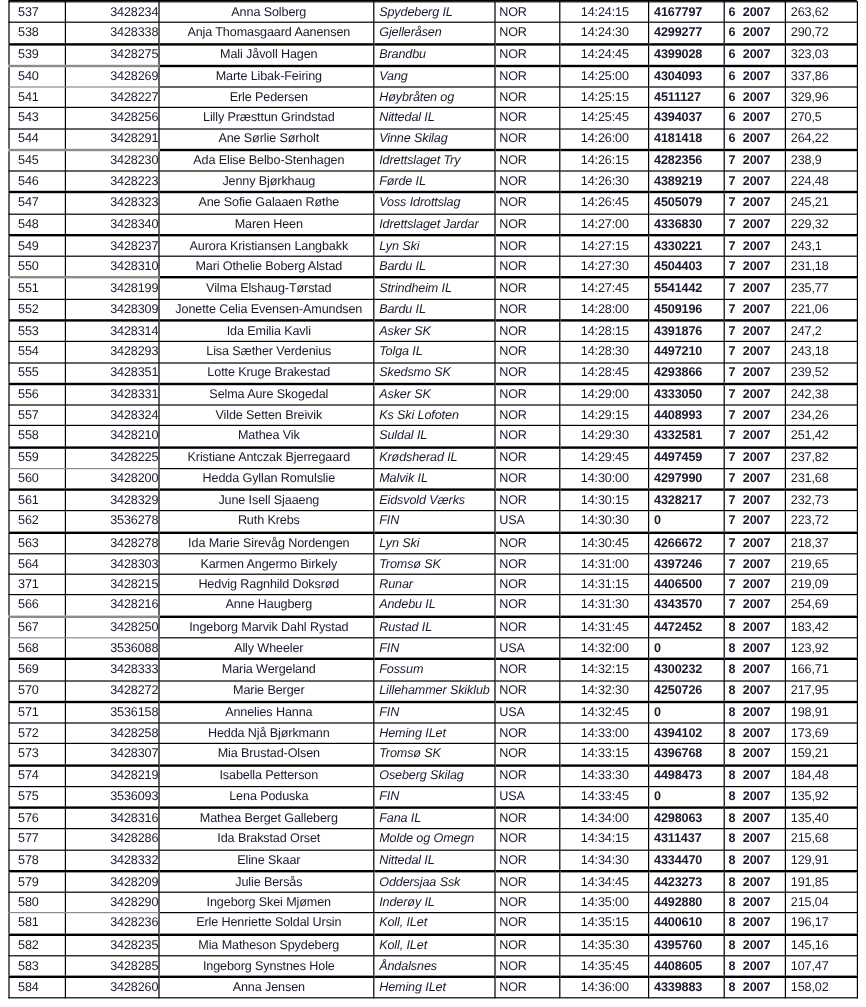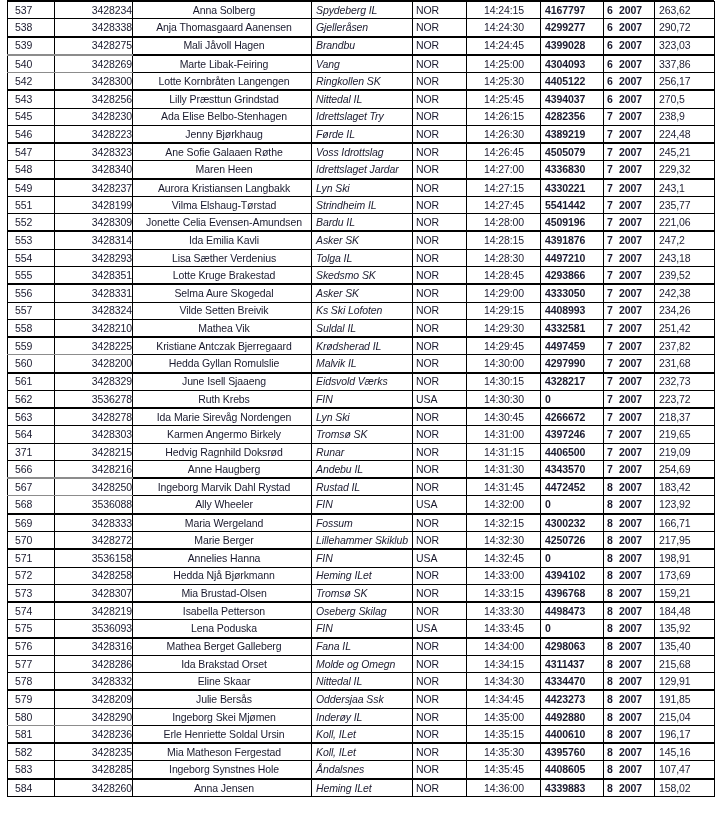--- a/index.html
+++ b/index.html
@@ -141,42 +141,53 @@
           <td class="rank">540</td>
           <td class="id">3428269</td>
           <td class="name">Marte  Libak-Feiring</td>
           <td class="club">Vang</td>
           <td class="nat">NOR</td>
           <td class="time">14:25:00</td>
           <td class="lic">4304093</td>
           <td class="grp"><span class="g-num">6</span><span class="g-year">2007</span></td>
           <td class="pts">337,86</td>
         </tr>
-        <tr class="sep-heavy">
-          <td class="rank">542</td>
-          <td class="id">3428300</td>
-          <td class="name">Lotte Kornbråten  Langengen</td>
-          <td class="club">Ringkollen SK</td>
-          <td class="nat">NOR</td>
-          <td class="time">14:25:30</td>
-          <td class="lic">4405122</td>
+        <tr>
+          <td class="rank">541</td>
+          <td class="id">3428227</td>
+          <td class="name">Erle  Pedersen</td>
+          <td class="club">Høybråten og</td>
+          <td class="nat">NOR</td>
+          <td class="time">14:25:15</td>
+          <td class="lic">4511127</td>
           <td class="grp"><span class="g-num">6</span><span class="g-year">2007</span></td>
-          <td class="pts">256,17</td>
+          <td class="pts">329,96</td>
         </tr>
         <tr>
           <td class="rank">543</td>
           <td class="id">3428256</td>
           <td class="name">Lilly Præsttun  Grindstad</td>
           <td class="club">Nittedal IL</td>
           <td class="nat">NOR</td>
           <td class="time">14:25:45</td>
           <td class="lic">4394037</td>
           <td class="grp"><span class="g-num">6</span><span class="g-year">2007</span></td>
           <td class="pts">270,5</td>
         </tr>
+        <tr class="sep-heavy faint-left">
+          <td class="rank">544</td>
+          <td class="id">3428291</td>
+          <td class="name">Ane Sørlie  Sørholt</td>
+          <td class="club">Vinne Skilag</td>
+          <td class="nat">NOR</td>
+          <td class="time">14:26:00</td>
+          <td class="lic">4181418</td>
+          <td class="grp"><span class="g-num">6</span><span class="g-year">2007</span></td>
+          <td class="pts">264,22</td>
+        </tr>
         <tr>
           <td class="rank">545</td>
           <td class="id">3428230</td>
           <td class="name">Ada Elise  Belbo-Stenhagen</td>
           <td class="club">Idrettslaget Try</td>
           <td class="nat">NOR</td>
           <td class="time">14:26:15</td>
           <td class="lic">4282356</td>
           <td class="grp"><span class="g-num">7</span><span class="g-year">2007</span></td>
           <td class="pts">238,9</td>
@@ -217,20 +228,31 @@
         <tr>
           <td class="rank">549</td>
           <td class="id">3428237</td>
           <td class="name">Aurora Kristiansen  Langbakk</td>
           <td class="club">Lyn Ski</td>
           <td class="nat">NOR</td>
           <td class="time">14:27:15</td>
           <td class="lic">4330221</td>
           <td class="grp"><span class="g-num">7</span><span class="g-year">2007</span></td>
           <td class="pts">243,1</td>
+        </tr>
+        <tr class="sep-heavy faint-left">
+          <td class="rank">550</td>
+          <td class="id">3428310</td>
+          <td class="name">Mari Othelie Boberg  Alstad</td>
+          <td class="club">Bardu IL</td>
+          <td class="nat">NOR</td>
+          <td class="time">14:27:30</td>
+          <td class="lic">4504403</td>
+          <td class="grp"><span class="g-num">7</span><span class="g-year">2007</span></td>
+          <td class="pts">231,18</td>
         </tr>
         <tr>
           <td class="rank">551</td>
           <td class="id">3428199</td>
           <td class="name">Vilma  Elshaug-Tørstad</td>
           <td class="club">Strindheim IL</td>
           <td class="nat">NOR</td>
           <td class="time">14:27:45</td>
           <td class="lic">5541442</td>
           <td class="grp"><span class="g-num">7</span><span class="g-year">2007</span></td>
@@ -562,21 +584,21 @@
           <td class="club">Koll, ILet</td>
           <td class="nat">NOR</td>
           <td class="time">14:35:15</td>
           <td class="lic">4400610</td>
           <td class="grp"><span class="g-num">8</span><span class="g-year">2007</span></td>
           <td class="pts">196,17</td>
         </tr>
         <tr>
           <td class="rank">582</td>
           <td class="id">3428235</td>
-          <td class="name">Mia Matheson  Fergestad</td>
+          <td class="name">Mia Matheson  Spydeberg</td>
           <td class="club">Koll, ILet</td>
           <td class="nat">NOR</td>
           <td class="time">14:35:30</td>
           <td class="lic">4395760</td>
           <td class="grp"><span class="g-num">8</span><span class="g-year">2007</span></td>
           <td class="pts">145,16</td>
         </tr>
         <tr class="sep-heavy">
           <td class="rank">583</td>
           <td class="id">3428285</td>

